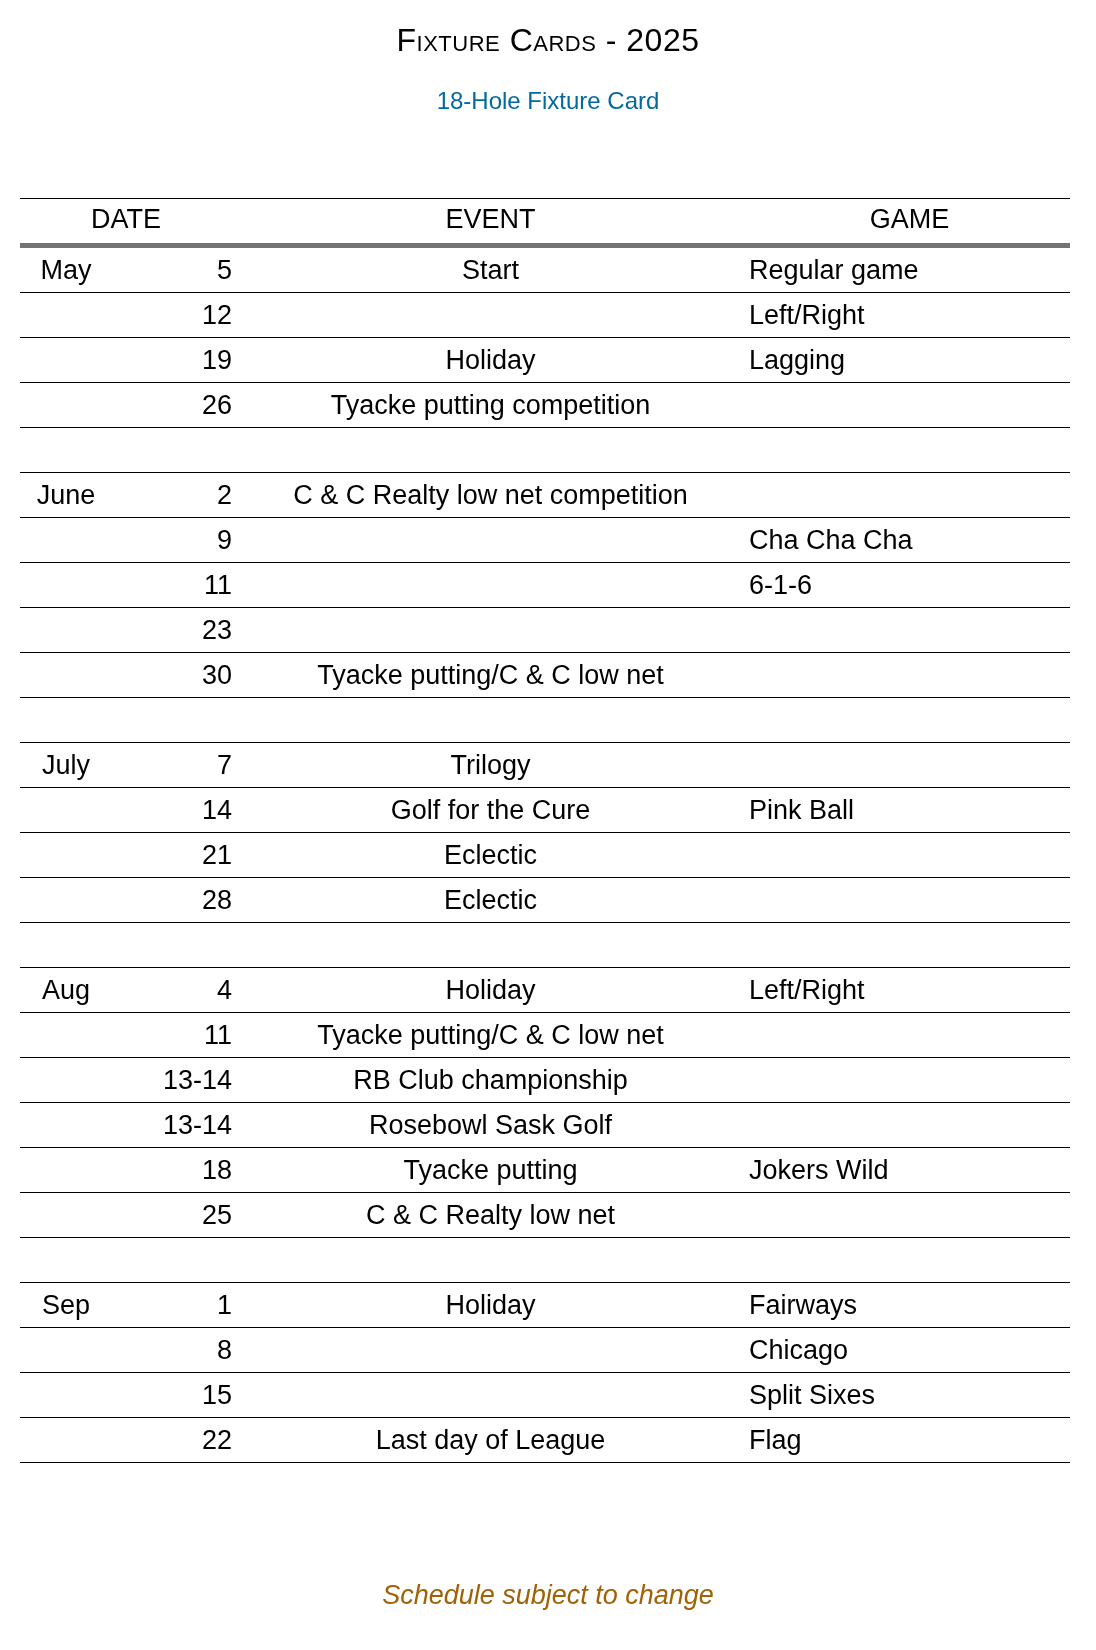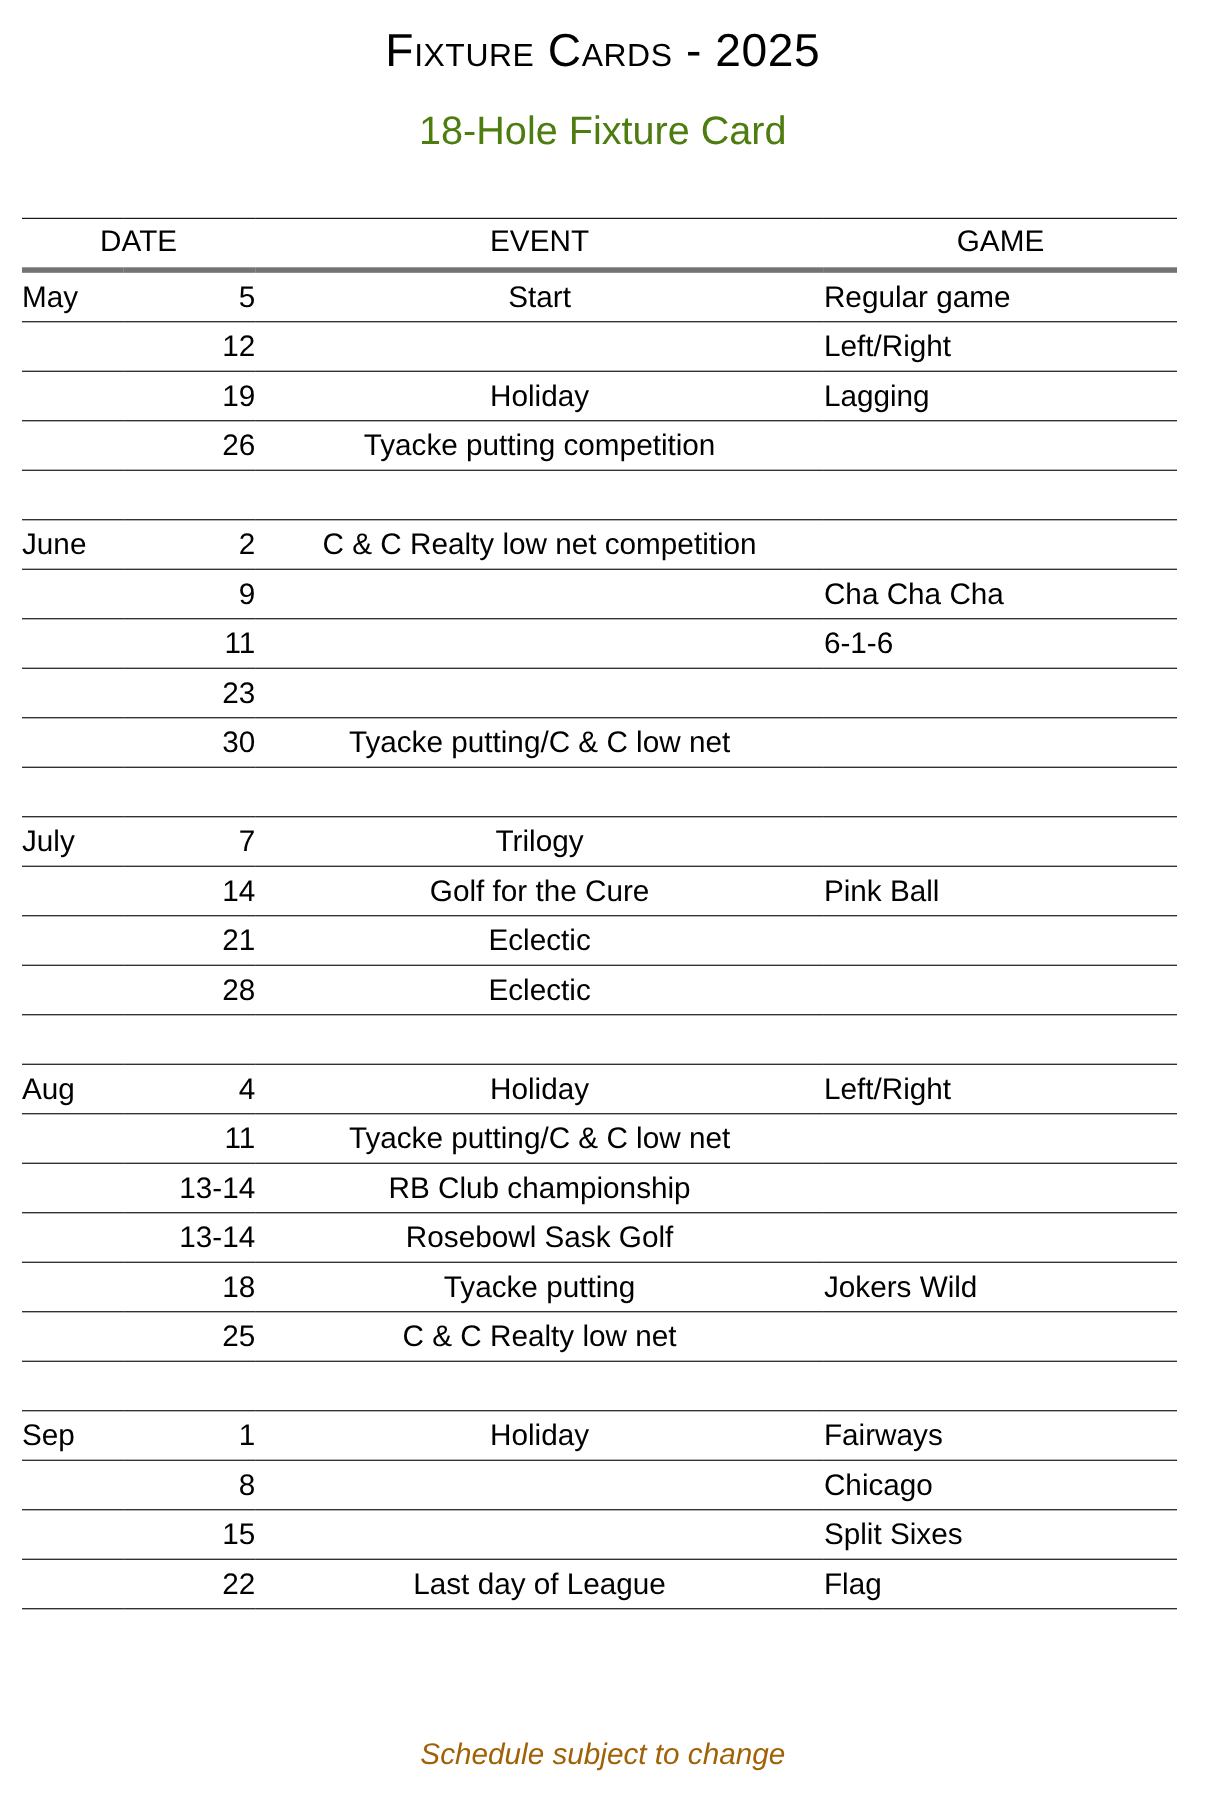--- a/index.html
+++ b/index.html
@@ -22,33 +22,33 @@
     box-sizing: border-box;
     position: relative;
   }
 
   
   .title-block {
     text-align: center;
     padding-top: 22px;
   }
   .doc-title {
-    font-size: 42px;
+    font-size: 32px;
     font-variant: small-caps;
     font-weight: 400;
     letter-spacing: 0.5px;
     color: #000000;
     line-height: 1.15;
     margin: 0;
     white-space: pre;
   }
   .doc-subtitle {
-    font-size: 36px;
+    font-size: 24px;
     font-weight: 400;
-    color: #4d7c0f;
+    color: #0369a1;
     margin: 0;
     padding-top: 28px;
     line-height: 1.15;
     white-space: pre;
   }
 
   
   .table-wrap {
     position: absolute;
     left: 20px;
@@ -84,21 +84,21 @@
     border-bottom: 1.5px solid #000;
     padding: 4px 0 6px 0;
     height: 34px;
     vertical-align: bottom;
     line-height: 1.12;
     font-size: 27px;
     white-space: nowrap;
     overflow: hidden;
   }
   td.c-month {
-    text-align: left;
+    text-align: center;
     padding-right: 2px;
   }
   td.c-day {
     text-align: right;
     padding-right: 22px;
   }
   td.c-event {
     text-align: center;
     padding-left: 12px;
   }

